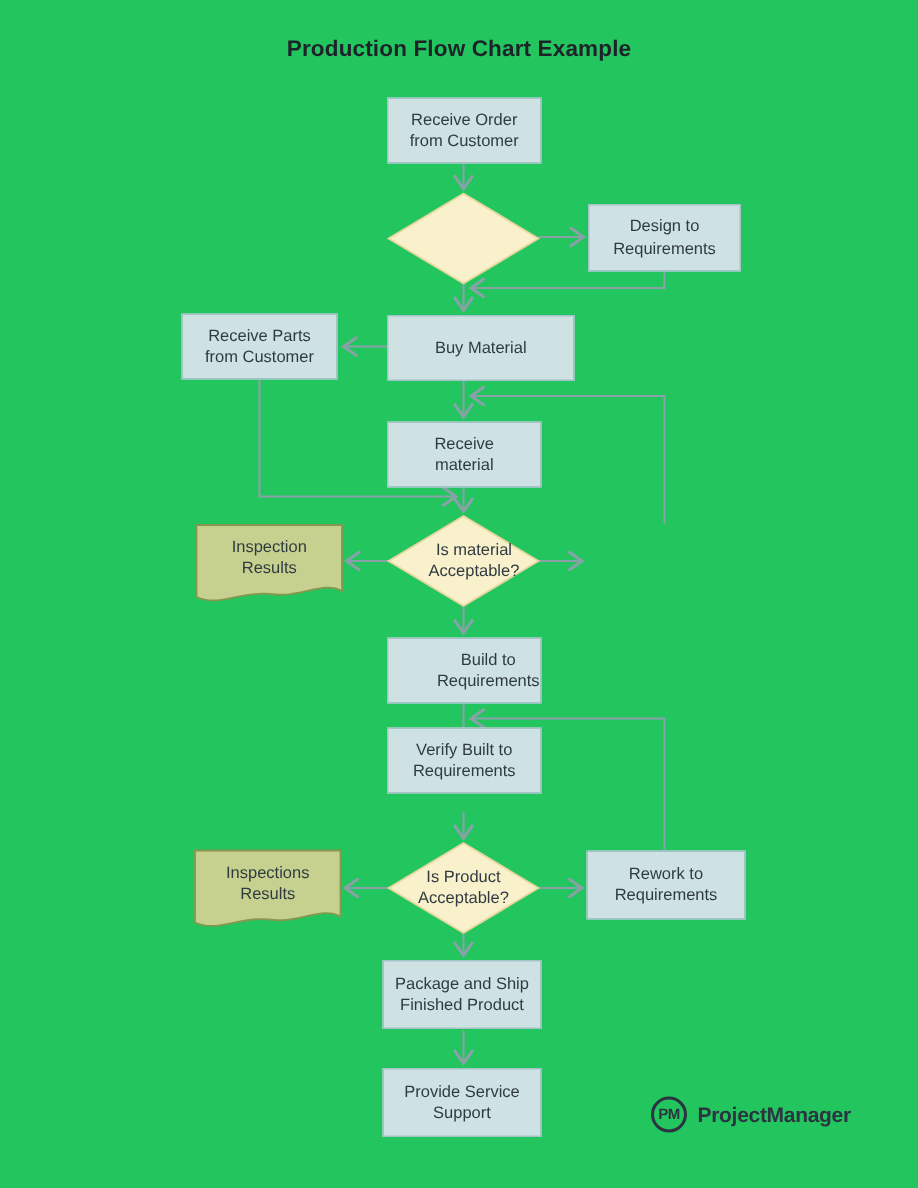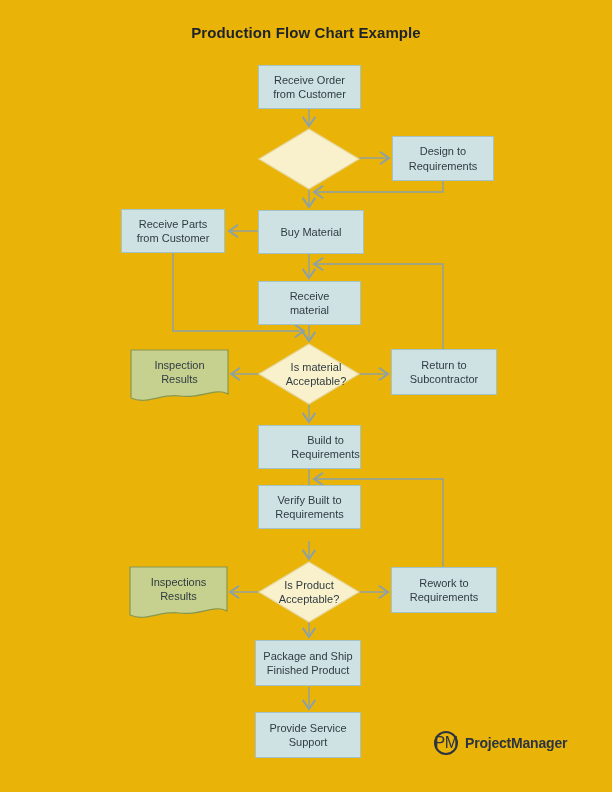--- a/index.html
+++ b/index.html
@@ -1,20 +1,20 @@
 <!DOCTYPE html>
 <html style="--process-fill: #cee2e4; --process-border: #a3c3c9; --decision-fill: #f8f1cc; --decision-border: #e5d69c; --document-fill: #c6d190; --document-border: #87984e; --connector: #8ba1a9; --node-text: #303b40; --title-text: #1d2329; --brand-color: #2b3440; --background: #ffffff;"><head>
 <meta charset="utf-8">
 <style>
   html, body { margin: 0; padding: 0; background: #ffffff; }
   .page {
     position: relative;
     width: 612px;
     height: 792px;
-    background: #eab308;
+    background: #22c55e;
     font-family: "Liberation Sans", sans-serif;
     overflow: hidden;
   }
   .title {
     position: absolute;
     left: 0; top: 24px;
     width: 100%;
     text-align: center;
     font-size: 15px;
     font-weight: bold;
@@ -61,22 +61,22 @@
     align-items: center;
     gap: 7px;
   }
   .logo-badge {
     width: 20px; height: 20px;
     border: 2.5px solid var(--brand-color, #2b3440);
     border-radius: 50%;
     display: flex;
     align-items: center;
     justify-content: center;
-    font-weight: normal;
-    font-size: 16px;
+    font-weight: bold;
+    font-size: 10px;
     color: var(--brand-color, #2b3440);
     letter-spacing: -0.4px;
   }
   .logo-name {
     font-weight: bold;
     font-size: 14px;
     color: var(--brand-color, #2b3440);
     letter-spacing: -0.2px;
   }
 </style>
@@ -119,27 +119,25 @@
     <polygon class="decision-shape" points="309,562 359,592 309,622 259,592"></polygon>
 
     <path class="document-shape" transform="translate(131,350)" d="M0,0 H97 V44 C84,37 70,49 49,46 C30,43.5 16,55 0,48 Z"></path>
     <path class="document-shape" transform="translate(130,567)" d="M0,0 H97 V44 C84,37 70,49 49,46 C30,43.5 16,55 0,48 Z"></path>
   </svg>
 
   <div class="node process" style="left:258px; top:65px; width:103px; height:44px;">Receive Order
 from Customer</div>
   <div class="node process" style="left:392px; top:136px; width:102px; height:45px;">Design to
 Requirements</div>
-  <div class="node process" style="left:258px; top:210px; width:106px; height:44px;">Buy Material</div>
+  <div class="node process" style="left:258px; top:210px; width:125px; height:44px;">Buy Material</div>
   <div class="node process" style="left:121px; top:209px; width:104px; height:44px;">Receive Parts
 from Customer</div>
   <div class="node process" style="left:258px; top:281px; width:103px; height:44px;">Receive
 material</div>
-  <div class="node process" style="left:391px; top:349px; width:106px; height:46px;">Return to
-Subcontractor</div>
   <div class="node process" style="left:258px; top:425px; width:103px; height:44px;padding-left:32px;">Build to
 Requirements</div>
   <div class="node process" style="left:258px; top:485px; width:103px; height:44px;">Verify Built to
 Requirements</div>
   <div class="node process" style="left:391px; top:567px; width:106px; height:46px;">Rework to
 Requirements</div>
   <div class="node process" style="left:255px; top:640px; width:106px; height:46px;">Package and Ship
 Finished Product</div>
   <div class="node process" style="left:255px; top:712px; width:106px; height:46px;">Provide Service
 Support</div>

